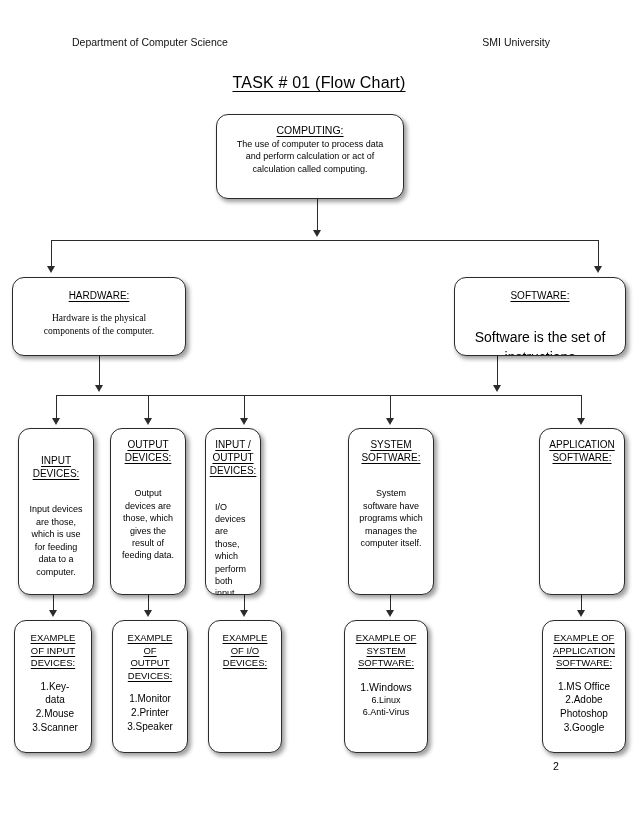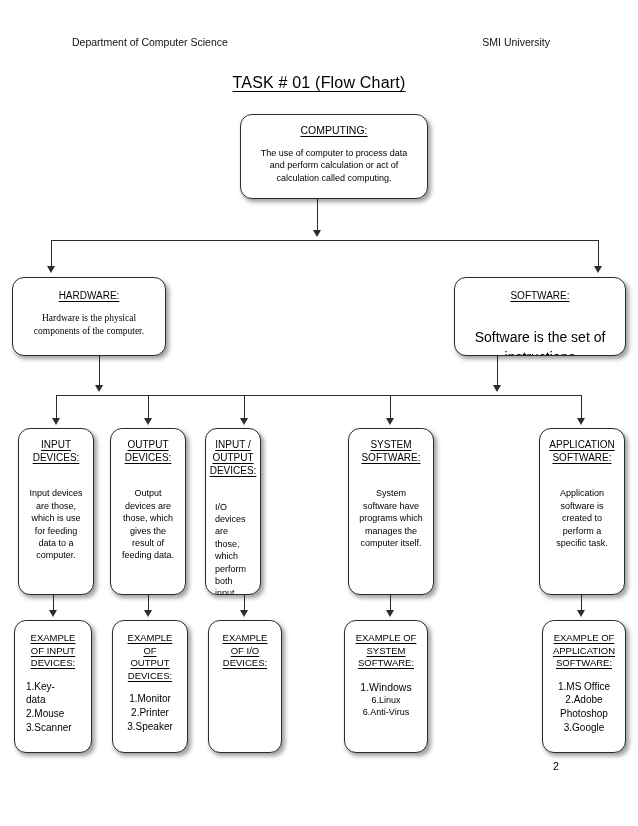--- a/index.html
+++ b/index.html
@@ -73,58 +73,58 @@
     text-align: center;
     line-height: 1.32;
   }
   .node .b {
     text-align: center;
     line-height: 1.38;
   }
   .node .b.left { text-align: left; align-self: stretch; }
 
   
-  #n-computing { left: 240px; top: 114px; width: 188px; height: 85px; padding: 9px 10px 0; }
+  #n-computing { left: 216px; top: 114px; width: 188px; height: 85px; padding: 9px 10px 0; }
   #n-computing .t { font-size: 10.5px; }
-  #n-computing .b { font-size: 9px; margin-top: 9px; }
-
-  
-  #n-hardware { left: 12px; top: 277px; width: 154px; height: 79px; padding: 11px 12px 0; }
+  #n-computing .b { font-size: 9px; }
+
+  
+  #n-hardware { left: 12px; top: 277px; width: 174px; height: 79px; padding: 11px 12px 0; }
   #n-hardware .t { font-size: 10px; }
   #n-hardware .b { font-size: 9.5px; margin-top: 10px; font-family: Liberation Serif, serif; }
 
   #n-software { left: 454px; top: 277px; width: 172px; height: 79px; padding: 11px 10px 0; }
   #n-software .t { font-size: 10px; }
   #n-software .b { font-size: 14px; margin-top: 26px; }
 
   
   .lvl3 { top: 428px; height: 167px; padding: 9px 9px 0; }
   .lvl3 .t { font-size: 10px; }
   .lvl3 .b { font-size: 9px; margin-top: 23px; }
 
-  #n-input  { left: 18px;  width: 76px; }
+  #n-input  { left: 18px;  width: 76px; justify-content: center; }
   #n-output { left: 110px; width: 76px; }
   #n-io     { left: 205px; width: 56px; }
   #n-system { left: 348px; width: 86px; }
   #n-app    { left: 539px; width: 86px; }
 
   #n-io .b { text-align: left; align-self: stretch; }
 
   
   .lvl4 { top: 620px; height: 133px; padding: 11px 7px 0; }
   .lvl4 .t { font-size: 9.5px; }
   .lvl4 .b { font-size: 10px; margin-top: 10px; }
 
   #n-ex-input  { left: 14px;  width: 78px; }
   #n-ex-output { left: 112px; width: 76px; }
   #n-ex-io     { left: 208px; width: 74px; }
   #n-ex-system { left: 344px; width: 84px; }
   #n-ex-app    { left: 542px; width: 84px; }
 
-  #n-ex-input .b { text-align: left; align-self: stretch; padding-left: 4px; }
+  #n-ex-input .b { text-align: center; align-self: stretch; padding-left: 4px; }
   #n-ex-system .b .l1 { font-size: 10.5px; }
   #n-ex-system .b .l2,
   #n-ex-system .b .l3 { font-size: 9px; }
 
   
   .ln {
     position: absolute;
     background: #2b2b2b;
   }
   .ln.v { width: 1.3px; }
@@ -242,21 +242,20 @@
       <div>SOFTWARE:</div>
     </div>
     <div class="b">System software have programs which manages the computer itself.</div>
   </div>
 
   <div class="node lvl3" id="n-app">
     <div class="t">
       <div>APPLICATION</div>
       <div>SOFTWARE:</div>
     </div>
-    <div class="b">Application software is created to perform a specific task.</div>
   </div>
 
   <div class="node lvl4" id="n-ex-input">
     <div class="t">
       <div>EXAMPLE</div>
       <div>OF INPUT</div>
       <div>DEVICES:</div>
     </div>
     <div class="b">
       <div>1.Key-</div>

